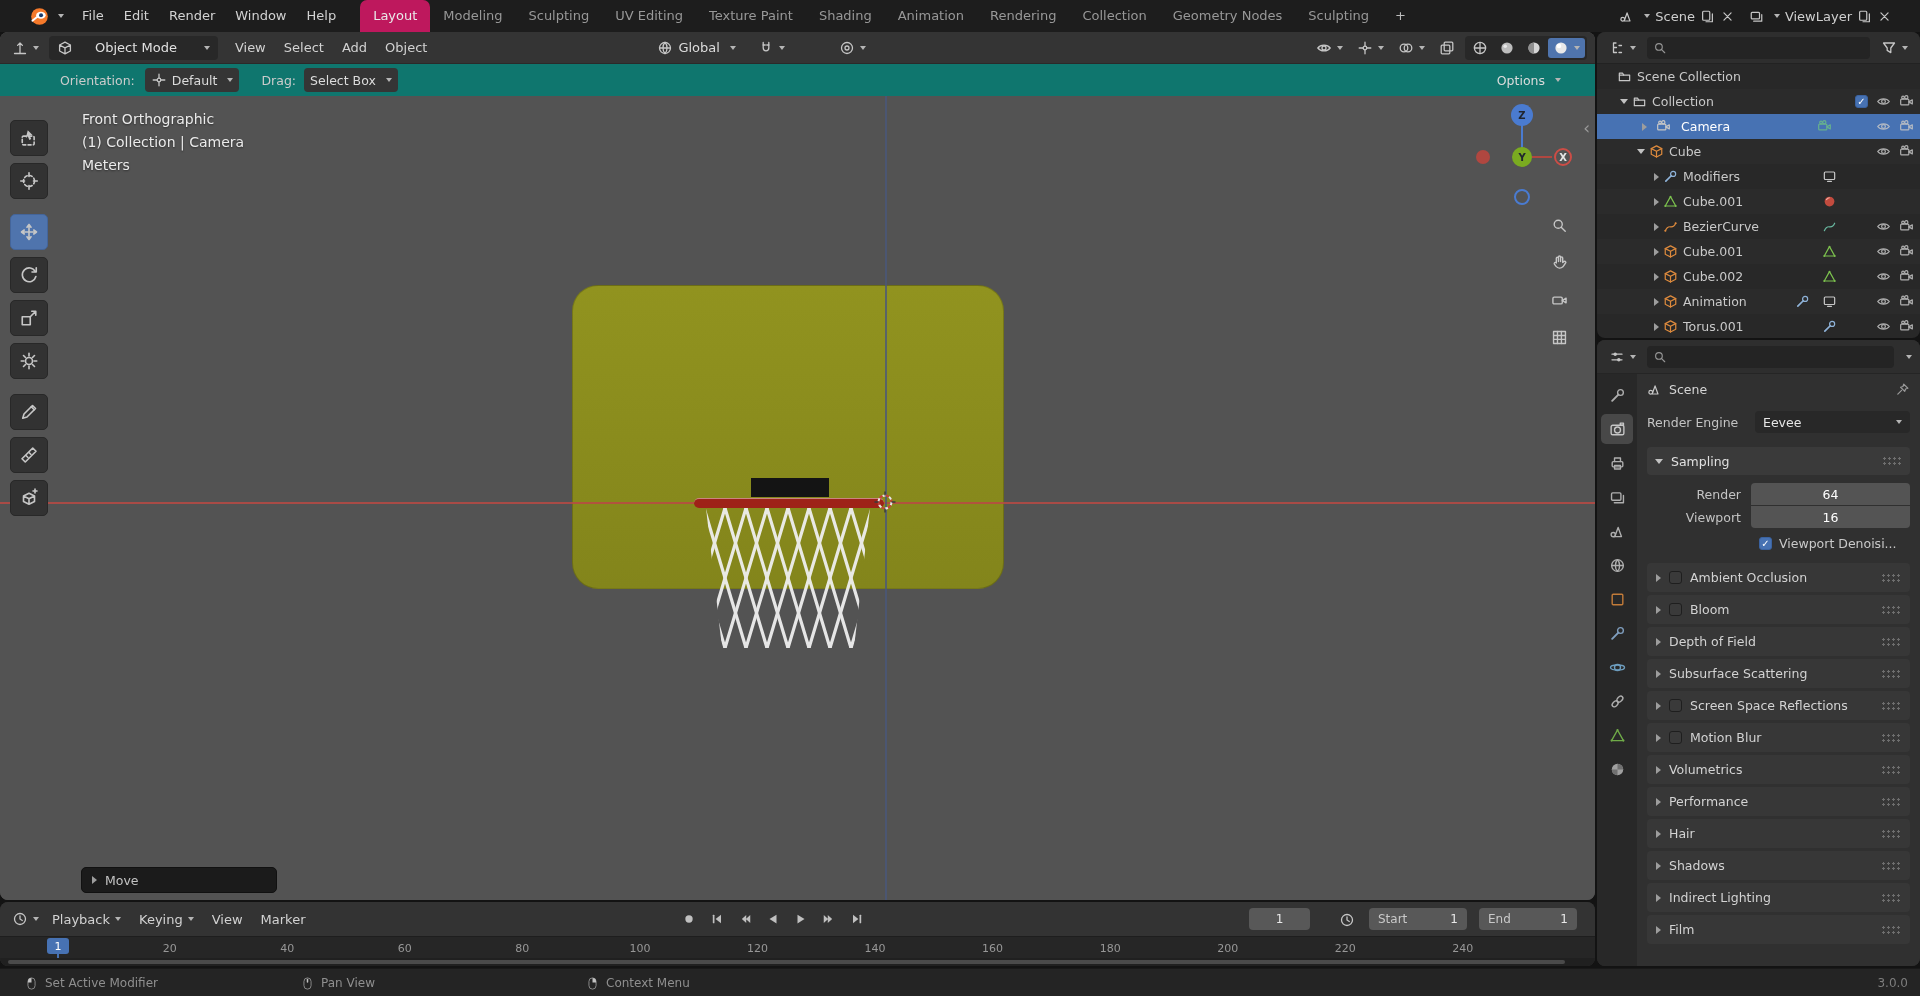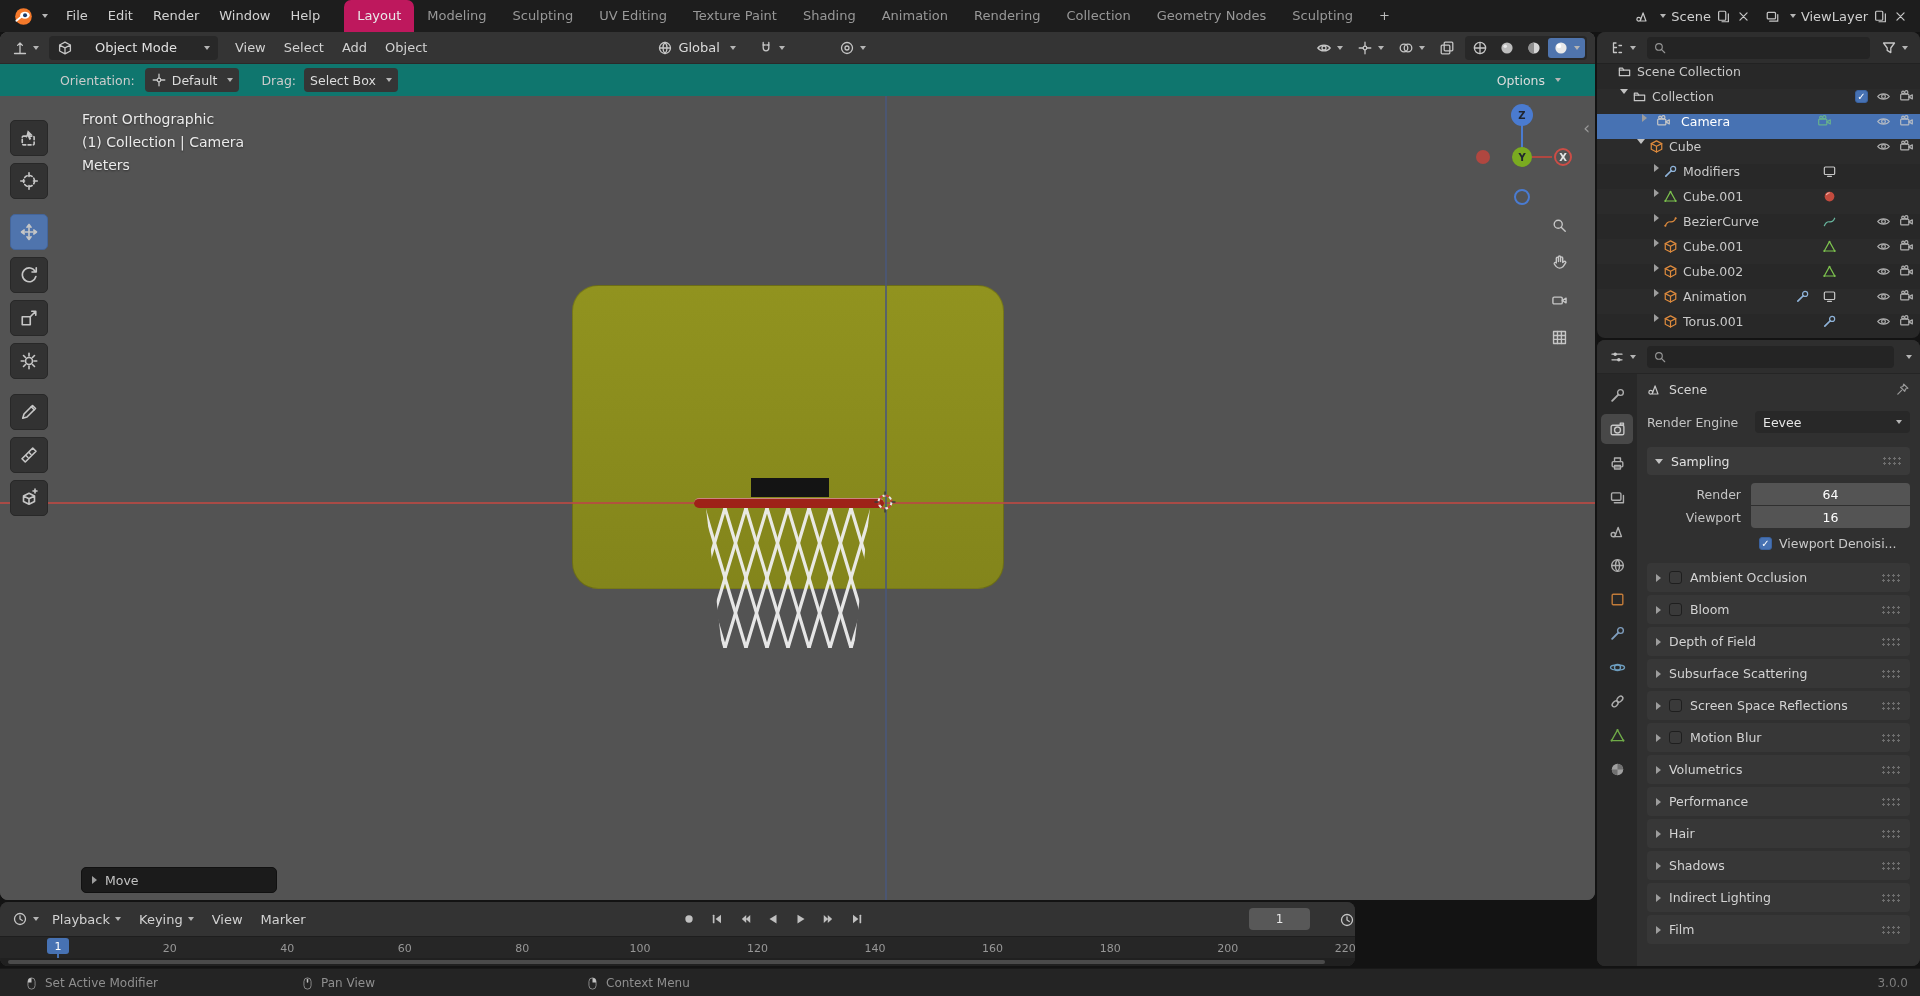--- a/index.html
+++ b/index.html
@@ -4,35 +4,35 @@
 <style>
 *{box-sizing:border-box;margin:0;padding:0}
 html,body{width:1920px;height:996px;background:#131313;font-family:"DejaVu Sans","Liberation Sans",sans-serif;overflow:hidden;color:#d5d5d5}
 i[data-icon]{display:inline-block;width:16px;height:16px;flex:none}
 .arr-d{width:0;height:0;border-left:3.5px solid transparent;border-right:3.5px solid transparent;border-top:4.5px solid #b5b5b5;display:inline-block;margin-left:5px;flex:none}
 .tri{width:0;height:0;display:inline-block;flex:none}
 .tri-d{border-left:4.5px solid transparent;border-right:4.5px solid transparent;border-top:5.5px solid #c2c2c2}
 .tri-r{border-top:4.5px solid transparent;border-bottom:4.5px solid transparent;border-left:5.5px solid #9d9d9d}
 .tri.none{width:10px}
 
-#topbar{position:absolute;left:0;top:0;width:1920px;height:32px;background:#1d1d1d;display:flex;align-items:center;padding:0 6px;font-size:13px}
+#topbar{position:absolute;left:0;top:0;width:1920px;height:32px;background:#1d1d1d;display:flex;align-items:center;padding:0 22px;font-size:13px}
 #topbar .menu{padding:0 10px;height:32px;line-height:32px;color:#d2d2d2}
 #blender-btn{display:flex;align-items:center;gap:4px;padding:0 8px}
 #blender-btn i{width:19px;height:19px}
 #workspace-tabs{display:flex;margin-left:14px;height:32px;align-items:stretch}
 .wtab{padding:0 13px;line-height:32px;color:#989898;font-size:13px}
 .wtab.active{background:#be185d;color:#e9e9e9;border-radius:7px 7px 0 0}
 .wtab.plus{color:#bdbdbd}
 #topbar-right{margin-left:auto;display:flex;align-items:center;gap:14px;padding-right:6px}
 .sel{display:flex;align-items:center;gap:5px;color:#cfcfcf}
 .sel i{width:15px;height:15px}
 
 .area{position:absolute;border-radius:8px;overflow:hidden}
 #viewport-area{left:0;top:32px;width:1595px;height:868px;background:#535353}
-#timeline-area{left:0;top:902px;width:1355px;height:64px;background:#2f2f2f}
+#timeline-area{left:0;top:902px;width:1595px;height:64px;background:#2f2f2f}
 #outliner-area{left:1597px;top:32px;width:323px;height:306px;background:#282828}
 #properties-area{left:1597px;top:340px;width:323px;height:626px;background:#303030}
 #statusbar{position:absolute;left:0;top:968px;width:1920px;height:28px;background:#242424;border-top:1px solid #191919;font-size:12px;color:#8f8f8f}
 
 .vhdr{height:32px;background:#343434;display:flex;align-items:center;padding:0 8px;font-size:13px;border-bottom:1px solid #2a2a2a}
 .vtools{height:32px;background:#0f766e;display:flex;align-items:center;padding:0 8px 0 60px;font-size:12.5px;color:#cccccc}
 .menu2{padding:0 9px;color:#d2d2d2}
 .ddbtn{display:flex;align-items:center;gap:22px;background:#282828;border-radius:4px;height:24px;padding:0 8px;color:#e0e0e0}
 .ddflat{display:flex;align-items:center;gap:5px;height:24px;padding:0 6px;color:#dcdcdc}
 .iconbtn{display:flex;align-items:center;height:24px;padding:0 4px}
@@ -59,21 +59,21 @@
 
 .gball{position:absolute;border-radius:50%;display:flex;align-items:center;justify-content:center;font-size:10px;font-weight:bold;color:#20262e}
 #side-icons{position:absolute}
 #side-icons .iconbtn{position:absolute;width:22px;height:22px}
 #side-icons i{width:17px;height:17px}
 
 .ohdr{height:32px;background:#2e2e2e;display:flex;align-items:center;padding:0 8px;gap:7px;border-bottom:1px solid #222}
 .searchbox{flex:1;height:22px;background:#242424;border-radius:4px;display:flex;align-items:center;padding:0 6px;gap:5px}
 .searchbox i{width:14px;height:14px;opacity:.7}
 #outliner-tree{position:absolute;left:0;top:32px;right:0;bottom:0}
-.orow{height:25px;display:flex;align-items:flex-start;font-size:12.5px;color:#c9c9c9;padding-right:6px}
+.orow{height:25px;display:flex;align-items:center;font-size:12.5px;color:#c9c9c9;padding-right:6px}
 .orow.alt{background:#2b2b2b}
 .orow.sel{background:#4772b3;color:#ffffff}
 .orow .ind{flex:none}
 .orow .oicn{width:15px;height:15px;margin:0 5px 0 4px;flex:none}
 .olabel{white-space:nowrap}
 .oextras{margin-left:auto;display:flex;gap:3px;align-items:center}
 .ocols{display:flex;gap:8px;align-items:center;width:72px;justify-content:flex-end;flex:none}
 .ocols i{width:15px;height:15px;opacity:.85}
 .cb{width:13px;height:13px;border-radius:3px;background:#3a3a3a;border:1px solid #1e1e1e;display:inline-flex;align-items:center;justify-content:center;flex:none}
 .cb.on{background:#4772b3;border-color:#3a62a0}

